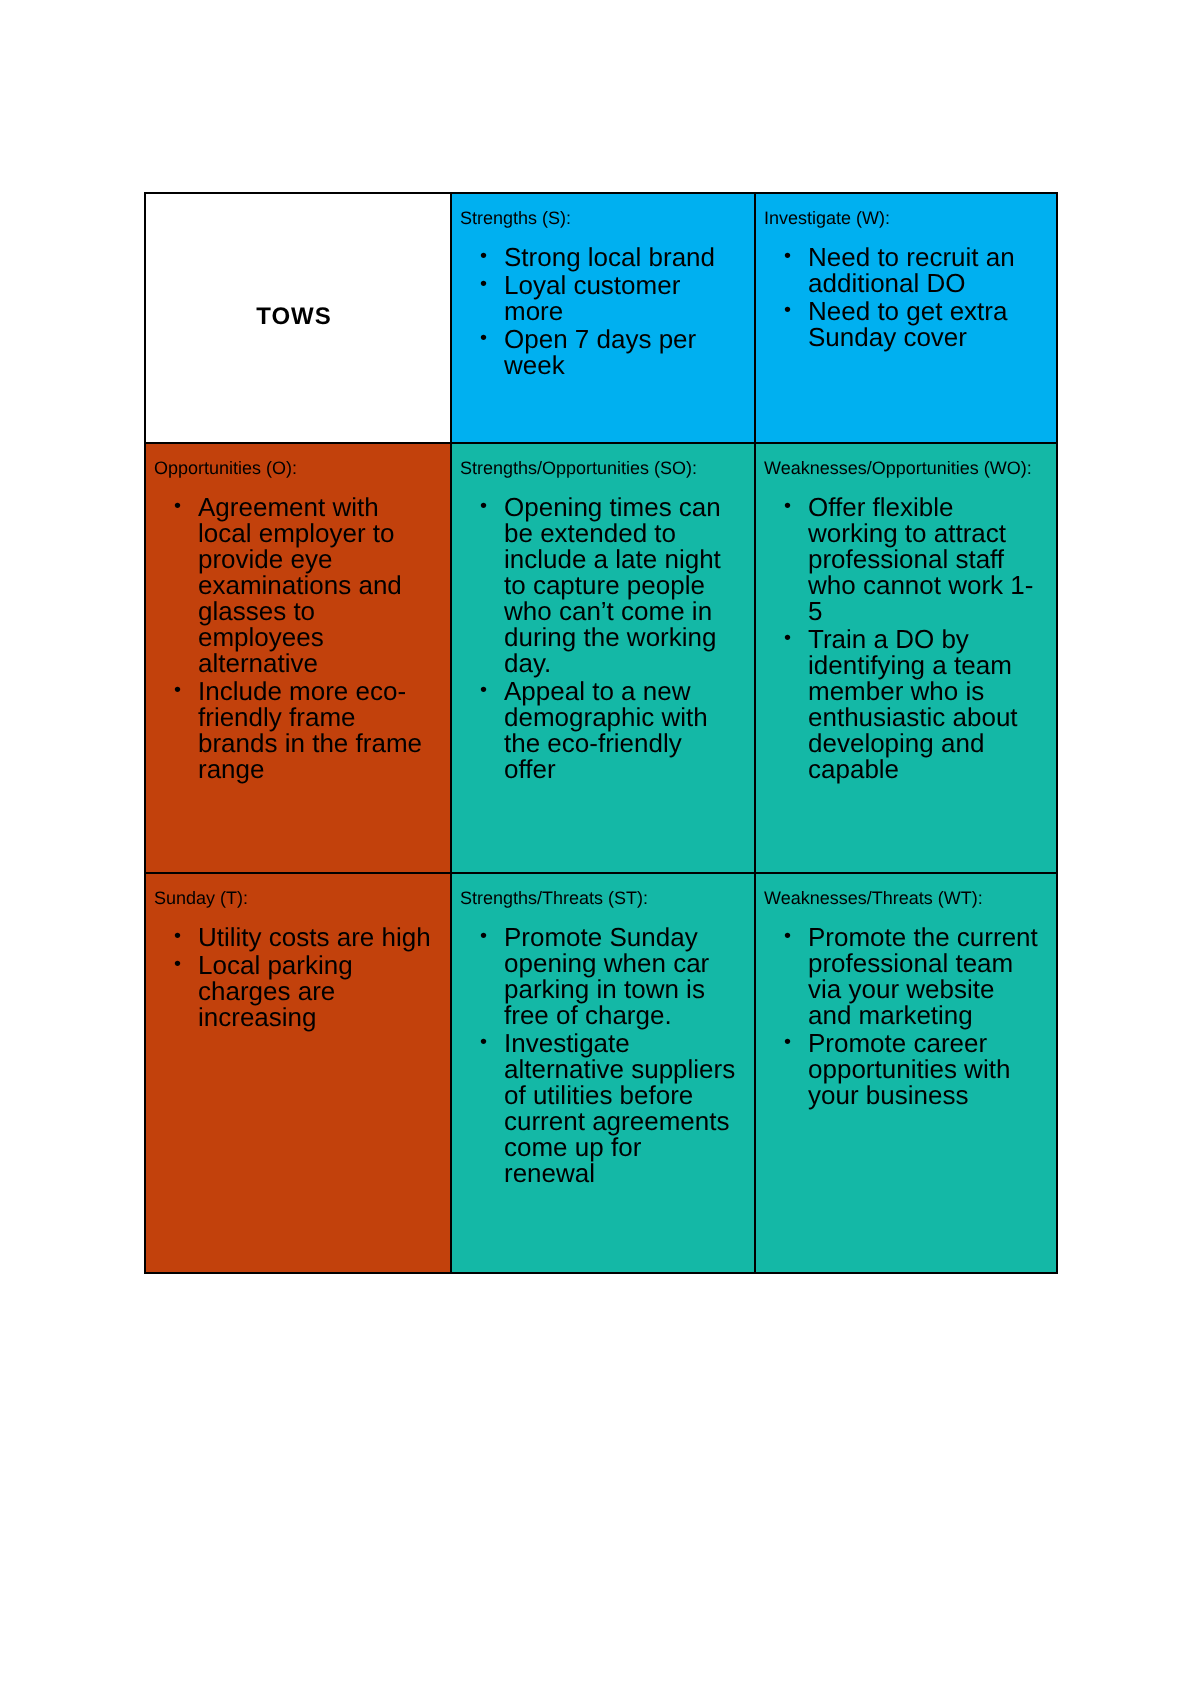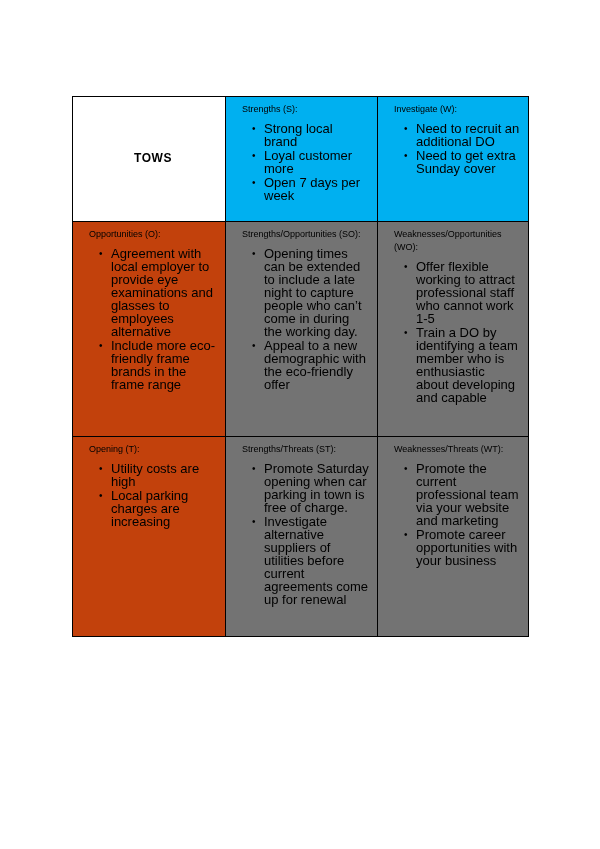--- a/index.html
+++ b/index.html
@@ -26,36 +26,36 @@
     position: absolute;
     left: 72px;
     top: 96px;
     width: 456px;
     border-collapse: collapse;
     table-layout: fixed;
   }
   .matrix td {
     border: 1px solid #000000;
     vertical-align: top;
-    padding: 6px 8px 8px 16px;
+    padding: 6px 8px 8px 4px;
     font-size: 9px;
     line-height: 13px;
   }
   col.c1 { width: 153px; }
   col.c2 { width: 152px; }
   col.c3 { width: 151px; }
 
   .row1 td { height: 110px; }
   .row2 td { height: 200px; }
   .row3 td { height: 185px; }
 
   .cell-white { background: #ffffff; }
   .cell-cyan  { background: #00b0f0; }
   .cell-green { background: #c2410c; }
-  .cell-yellow{ background: #737373; }
+  .cell-yellow{ background: #14b8a6; }
 
   .tows-title {
     display: flex;
     align-items: center;
     justify-content: center;
     height: 100%;
     font-size: 12px;
     font-weight: bold;
     letter-spacing: 0.5px;
   }
@@ -134,30 +134,30 @@
         <td class="cell-yellow">
           <p class="hdr">Weaknesses/Opportunities (WO):</p>
           <ul class="bullets">
             <li>Offer flexible working to attract professional staff who cannot work 1-5</li>
             <li>Train a DO by identifying a team member who is enthusiastic about developing and capable</li>
           </ul>
         </td>
       </tr>
       <tr class="row3">
         <td class="cell-green">
-          <p class="hdr">Opening (T):</p>
+          <p class="hdr">Sunday (T):</p>
           <ul class="bullets">
             <li>Utility costs are high</li>
             <li>Local parking charges are increasing</li>
           </ul>
         </td>
         <td class="cell-yellow">
           <p class="hdr">Strengths/Threats (ST):</p>
           <ul class="bullets">
-            <li>Promote Saturday opening when car parking in town is free of charge.</li>
+            <li>Promote Sunday opening when car parking in town is free of charge.</li>
             <li>Investigate alternative suppliers of utilities before current agreements come up for renewal</li>
           </ul>
         </td>
         <td class="cell-yellow">
           <p class="hdr">Weaknesses/Threats (WT):</p>
           <ul class="bullets">
             <li>Promote the current professional team via your website and marketing</li>
             <li>Promote career opportunities with your business</li>
           </ul>
         </td>

